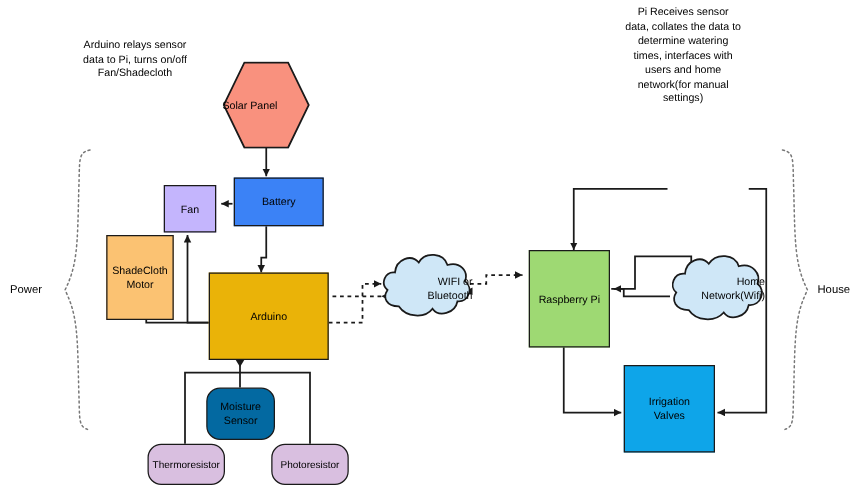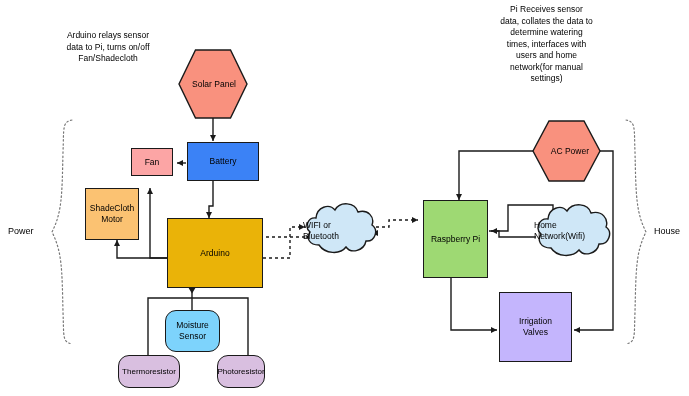--- a/index.html
+++ b/index.html
@@ -48,37 +48,37 @@
     border-radius: 0;
   }
   .node.rounded {
     border-radius: 11px;
   }
   .hexwrap {
     position: absolute;
   }
   .hexwrap .hexlabel {
     position: absolute;
-    left: 0; right: 12px;
-    top: 50%;
-    transform: translateY(-50%);
-    text-align: right;
-    font-size: 8.5px;
-    color: #000000;
-    pointer-events: none;
-  }
-  .cloudwrap {
-    position: absolute;
-  }
-  .cloudwrap .cloudlabel {
-    position: absolute;
     left: 0; right: 0;
     top: 50%;
     transform: translateY(-50%);
     text-align: left;
+    font-size: 8.5px;
+    color: #000000;
+    pointer-events: none;
+  }
+  .cloudwrap {
+    position: absolute;
+  }
+  .cloudwrap .cloudlabel {
+    position: absolute;
+    left: 0; right: 0;
+    top: 50%;
+    transform: translateY(-50%);
+    text-align: right;
     font-size: 8.5px;
     line-height: 11px;
     color: #000000;
     white-space: pre-line;
     pointer-events: none;
   }
   svg.edges {
     position: absolute;
     left: 0;
     top: 0;
@@ -168,43 +168,43 @@
     <svg width="70" height="70" viewBox="0 0 70 70">
       <polygon points="17.5,1 52.5,1 69,35 52.5,69 17.5,69 1,35" fill="#f9917e" stroke="#1a1a1a" stroke-width="1.4"></polygon>
     </svg>
     <div class="hexlabel">Solar Panel</div>
   </div>
 
   <div class="node rect" style="left:187px; top:142px; width:72px; height:39px; background:#3b82f6;">
     <span>Battery</span>
   </div>
 
-  <div class="node rect" style="left:131px; top:148px; width:42px; height:28px; background:#fca5a5;">
+  <div class="node rect" style="left:131px; top:148px; width:42px; height:38px; background:#c4b5fd;">
     <span>Fan</span>
   </div>
 
-  <div class="node rect" style="left:85px; top:188px; width:54px; height:52px; background:#fbc272;">
+  <div class="node rect" style="left:85px; top:188px; width:54px; height:68px; background:#fbc272;">
     <span>ShadeCloth
 Motor</span>
   </div>
 
   <div class="node rect" style="left:167px; top:218px; width:96px; height:70px; background:#eab308;text-align:center;">
     <span>Arduino</span>
   </div>
 
-  <div class="node rounded" style="left:165px; top:310px; width:55px; height:42px; background:#7dd3fc;">
+  <div class="node rounded" style="left:165px; top:310px; width:55px; height:42px; background:#0369a1;">
     <span>Moisture
 Sensor</span>
   </div>
 
   <div class="node rounded" style="left:118px; top:355px; width:62px; height:33px; background:#d9bfe0; font-size:8px;">
     <span>Thermoresistor</span>
   </div>
 
-  <div class="node rounded" style="left:217px; top:355px; width:48px; height:33px; background:#d9bfe0; font-size:8px;">
+  <div class="node rounded" style="left:217px; top:355px; width:62px; height:33px; background:#d9bfe0; font-size:8px;">
     <span>Photoresistor</span>
   </div>
 
   <div class="cloudwrap" style="left:303px; top:199px; width:75px; height:66px;">
     <svg width="75" height="66" viewBox="0 0 75 66">
       <path d="M16,46
                C6,46 3,39 7,33
                C1,28 5,18 13,19
                C14,8 26,4 32,11
                C37,2 52,3 55,13
@@ -214,41 +214,35 @@
                C37,56 22,55 16,46 Z" fill="#cfe7f7" stroke="#1a1a1a" stroke-width="1.4"></path>
     </svg>
     <div class="cloudlabel" style="top:48%;">WIFI or
 Bluetooth</div>
   </div>
 
   <div class="node rect" style="left:423px; top:200px; width:65px; height:78px; background:#9ed973;">
     <span>Raspberry Pi</span>
   </div>
 
-  <div class="hexwrap" style="left:532px; top:120px; width:69px; height:62px;">
-    <svg width="69" height="62" viewBox="0 0 69 62">
-      <polygon points="17,1 52,1 68,31 52,61 17,61 1,31" fill="#f9917e" stroke="#1a1a1a" stroke-width="1.4"></polygon>
-    </svg>
-    <div class="hexlabel">AC Power</div>
-  </div>
 
   <div class="cloudwrap" style="left:534px; top:200px; width:78px; height:68px;">
     <svg width="78" height="68" viewBox="0 0 78 68">
       <path d="M17,48
                C6,48 3,40 7,34
                C1,29 5,18 14,19
                C15,8 27,4 33,11
                C39,2 54,3 57,13
                C68,10 75,19 72,27
                C79,32 75,45 65,44
                C63,54 50,57 45,50
                C38,58 23,57 17,48 Z" fill="#cfe7f7" stroke="#1a1a1a" stroke-width="1.4"></path>
     </svg>
     <div class="cloudlabel" style="top:46%;">Home
 Network(Wifi)</div>
   </div>
 
-  <div class="node rect" style="left:499px; top:292px; width:73px; height:70px; background:#c4b5fd;">
+  <div class="node rect" style="left:499px; top:292px; width:73px; height:70px; background:#0ea5e9;">
     <span>Irrigation
 Valves</span>
   </div>
 
 </div>
 
 </body></html>

